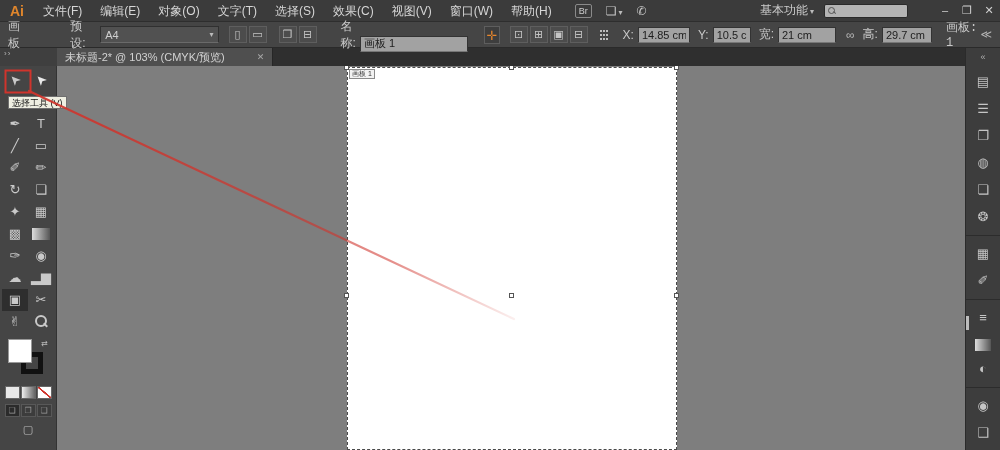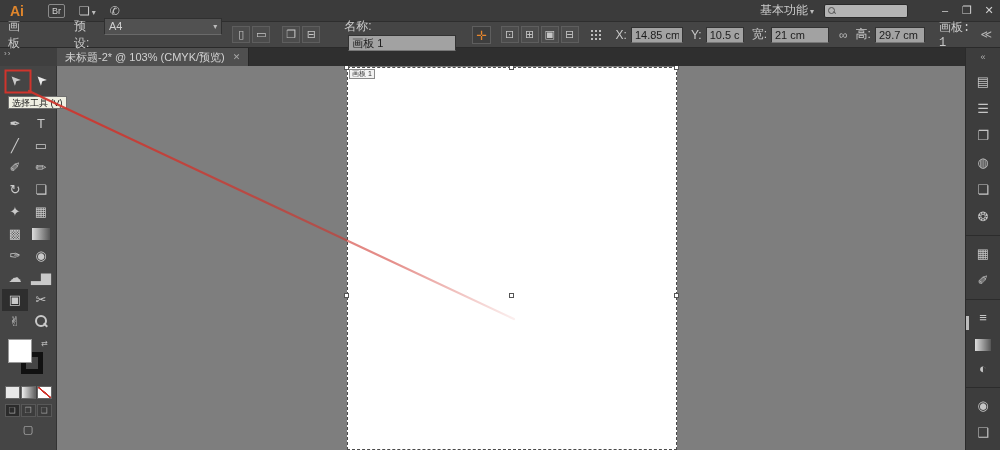--- a/index.html
+++ b/index.html
@@ -27,47 +27,47 @@
   .mag::after { content:""; position:absolute; left:5px; top:5px; width:3px; height:1.4px;
     background:#555; transform:rotate(45deg); }
   .win-controls { display:flex; }
   .win-controls .win-btn { color:#d0d0d0; font-size:11px; width:22px; text-align:center; cursor:default; }
 
   
   .control-bar { position:absolute; left:0; top:22px; width:1000px; height:26px;
     background:#454545; border-bottom:1px solid #2a2a2a; display:flex; align-items:center;
     color:#c9c9c9; font-size:12px; z-index:5; }
   .cb-label { margin-left:8px; }
-  .preset-wrap { display:flex; margin-left:44px; }
+  .preset-wrap { display:flex; align-items:center; margin-left:44px; }
   .dropdown { width:128px; height:17px; background:#515151; border:1px solid #303030;
     border-bottom-color:#6a6a6a; margin-left:5px; display:flex; align-items:center;
     justify-content:space-between; padding:0 4px; font-size:11px; color:#cfcfcf; }
   .icon-row { display:flex; margin-left:10px; }
   .sq-btn { width:18px; height:17px; border:1px solid #5e5e5e; background:#4c4c4c; color:#c5c5c5;
     font-size:11px; text-align:center; line-height:15px; margin-right:2px; }
-  .name-wrap { display:flex; align-items:flex-start; margin-left:22px;flex-direction:column; }
+  .name-wrap { display:flex; align-items:flex-end; margin-left:22px; }
   .field { height:16px; background:#a2a2a2; border:1px solid #333; border-bottom-color:#777;
     color:#1d1d1d; font-size:11px; padding:0 3px; margin-left:4px; font-family:"Liberation Sans",sans-serif; }
   .f-name { width:108px; }
   .move-art { color:#e8862b; font-size:13px; margin-left:16px; width:20px; height:18px;
     text-align:center; line-height:18px; border:1px solid #5e5e5e; background:#3e3e3e; }
   .locator { width:12px; height:12px; margin:0 6px 0 10px; display:grid;
     grid-template-columns:repeat(3,1fr); grid-template-rows:repeat(3,1fr); }
   .locator i { background:#bdbdbd; width:2px; height:2px; margin:auto; }
   .coord-label { margin-left:8px; }
   .f-x { width:52px; } .f-y { width:38px; } .f-w { width:58px; } .f-h { width:50px; }
   .link-glyph { color:#b5b5b5; margin-left:10px; font-size:12px; }
   .count-wrap { margin-left:14px;font-family:Liberation Mono, monospace; }
   .collapse-ctrl { margin-left:auto; margin-right:8px; color:#b5b5b5; font-size:11px; }
 
   
   .tab-bar { position:absolute; left:0; top:48px; width:1000px; height:18px; background:#2f2f2f; display:flex; z-index:4; }
   .tools-header { width:57px; background:#3f3f3f; color:#b5b5b5; font-size:8px; padding:1px 0 0 4px; letter-spacing:1px; }
   .doc-tab { background:#4f4f4f; color:#d2d2d2; font-size:11px; height:18px; line-height:18px;
-    padding:0 8px; display:flex; align-items:center; border-right:1px solid #262626; }
+    padding:0 8px; display:flex; align-items:center; border-right:1px solid #262626;gap:24px; }
   .doc-tab .tab-close { margin-left:8px; color:#a8a8a8; font-size:9px; }
   .dock-header { margin-left:auto; width:35px; background:#3d3d3d; color:#b0b0b0; font-size:9px;
     text-align:center; line-height:18px; border-left:1px solid #2b2b2b; }
 
   
   .tools-panel { position:absolute; left:0; top:66px; width:57px; height:384px; background:#454545;
     border-right:1px solid #333; z-index:3; }
   .tools-grid { display:grid; grid-template-columns:26px 26px; justify-content:center; padding-top:3px; }
   .tool { height:22px; line-height:22px; text-align:center; font-size:13px; color:#c9c9c9; cursor:default; }
   .tool.dim { color:#e9e9e9; }
@@ -115,20 +115,31 @@
   .dock-tab { position:absolute; left:0; top:250px; width:3px; height:14px; background:#bdbdbd; }
 
   
   .overlay { position:absolute; left:0; top:0; width:1000px; height:450px; pointer-events:none; z-index:9; }
 </style>
 </head>
 <body>
 
 <div class="menu-bar">
   <div class="logo">Ai</div>
+  <div class="menu-items">
+      <div class="menu-item">文件(F)</div>
+      <div class="menu-item">编辑(E)</div>
+      <div class="menu-item">对象(O)</div>
+      <div class="menu-item">文字(T)</div>
+      <div class="menu-item">选择(S)</div>
+      <div class="menu-item">效果(C)</div>
+      <div class="menu-item">视图(V)</div>
+      <div class="menu-item">窗口(W)</div>
+      <div class="menu-item">帮助(H)</div>
+    </div>
   <div class="mini-btn">Br</div>
   <div class="bar-icon"><span>❏</span><span class="caret">▾</span></div>
   <div class="bar-icon">✆</div>
   <div class="spacer"></div>
   <div class="workspace"><span>基本功能</span><span class="caret">▾</span></div>
   <div class="search-box">
     <span class="mag"></span>
     <input placeholder="" style="">
   </div>
   <div class="win-controls">

